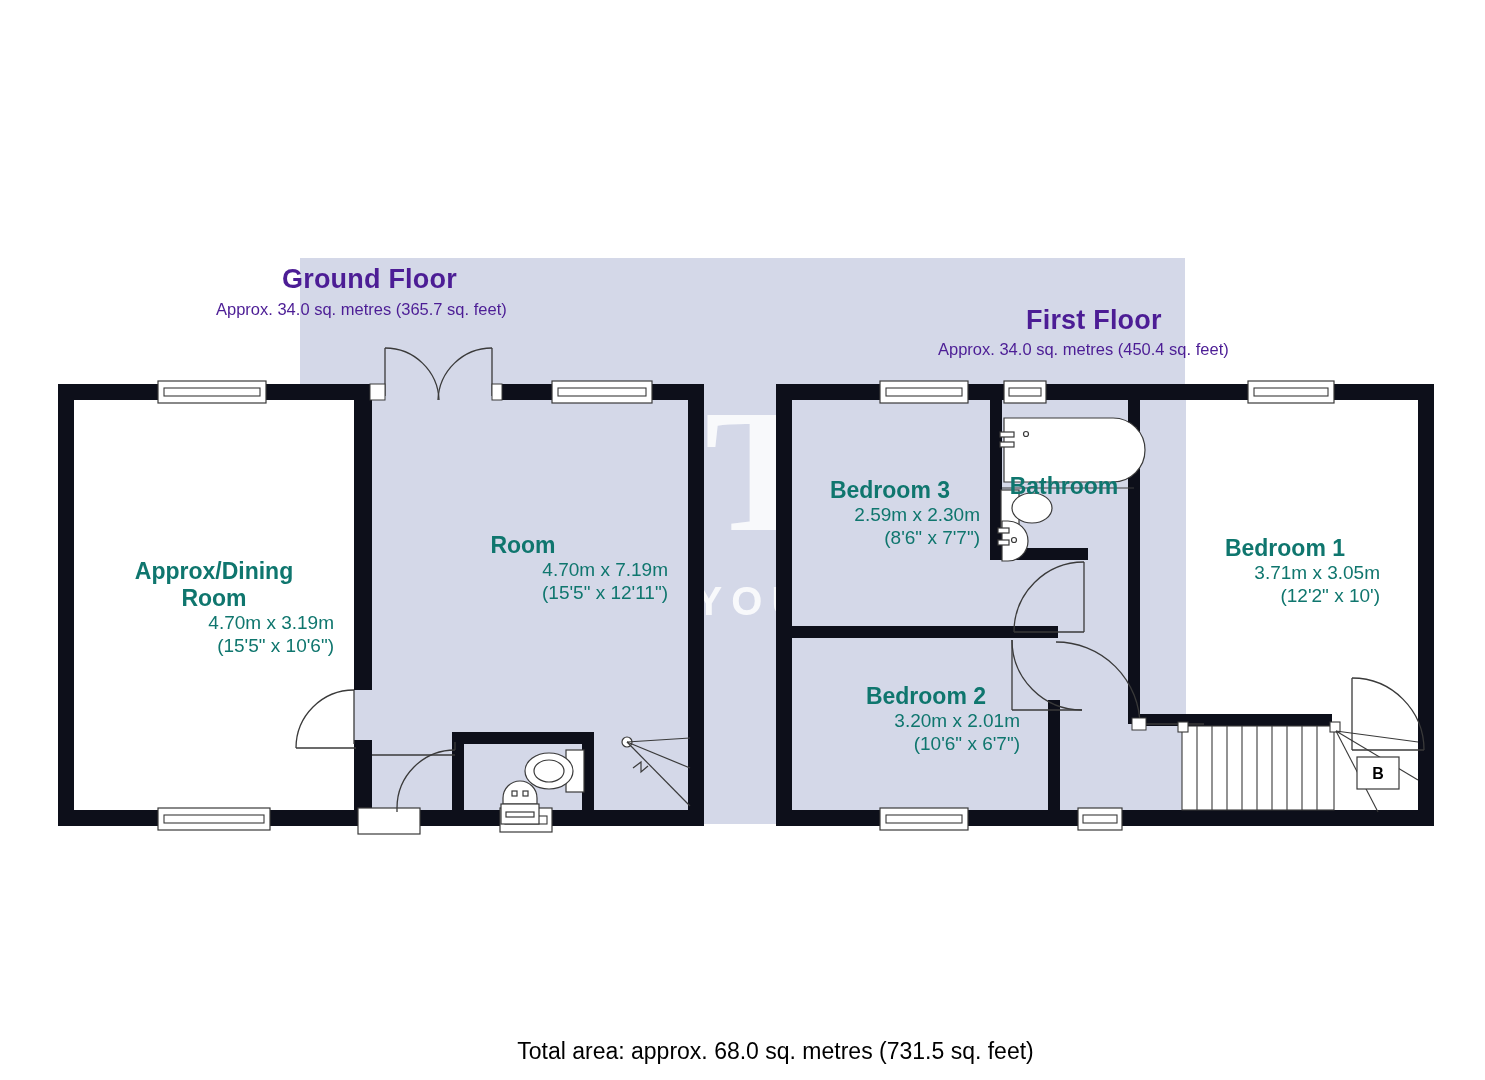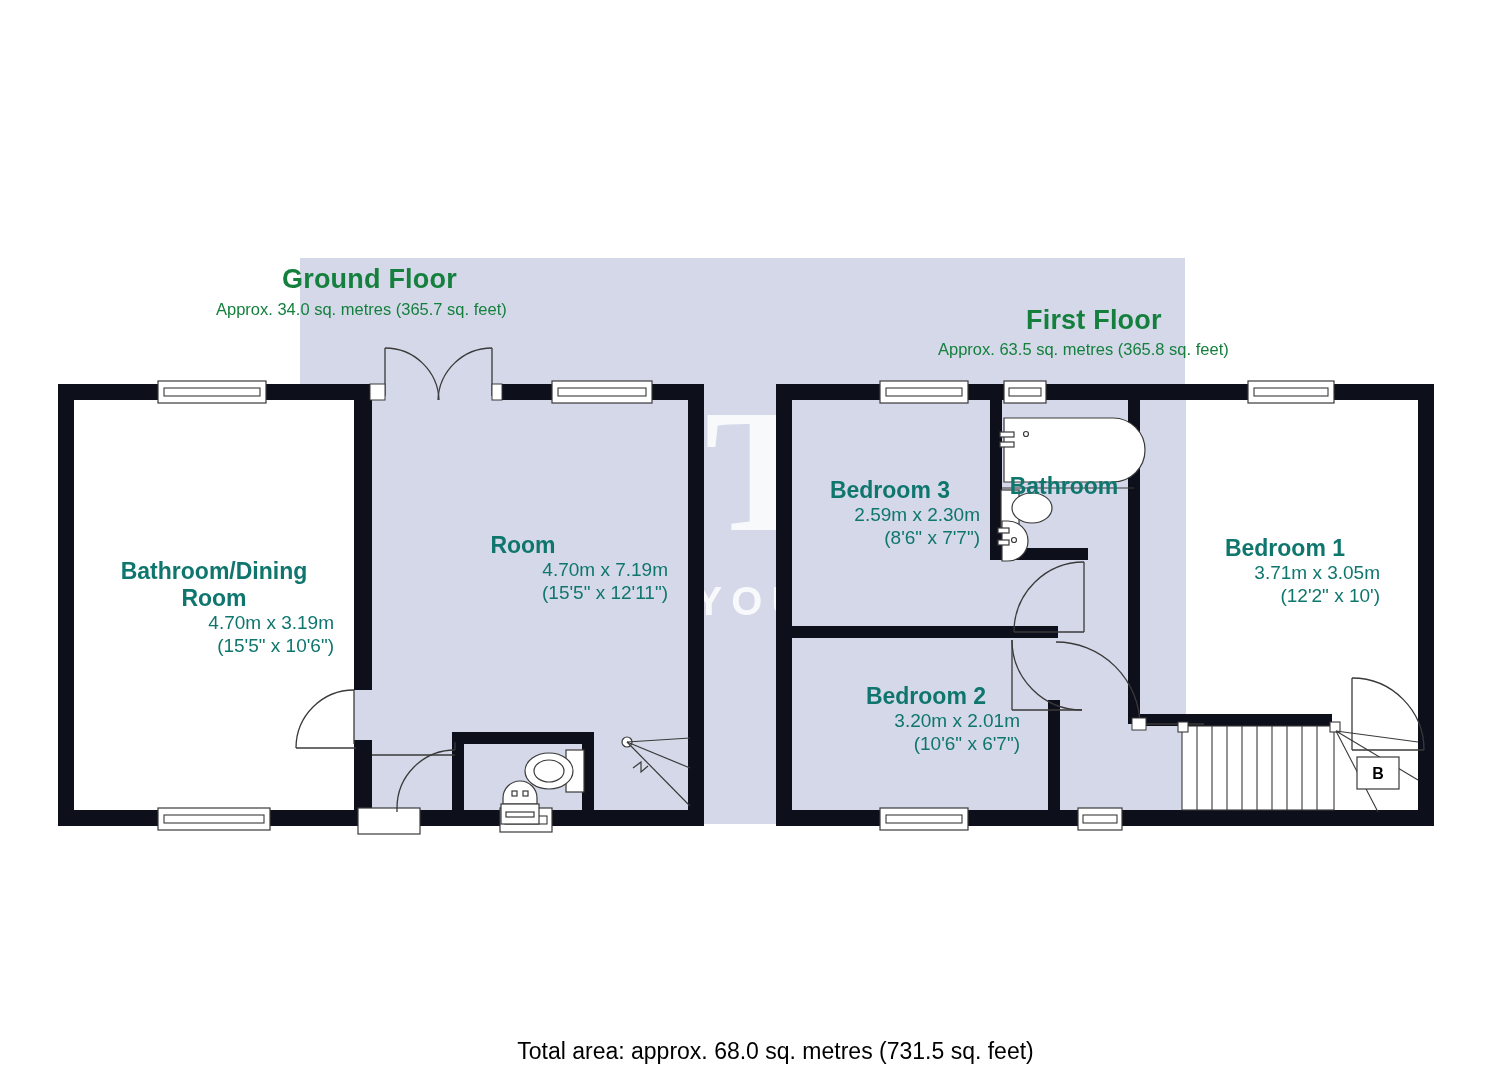--- a/index.html
+++ b/index.html
@@ -16,21 +16,21 @@
     overflow: hidden;
   }
   #plan {
     position: absolute;
     left: 0; top: 0;
     width: 1485px;
     height: 1080px;
   }
   .txt {
     position: absolute;
-    color: #15803d;
+    color: #4c1d95;
     white-space: nowrap;
   }
   .floor-title {
     font-size: 27px;
     font-weight: bold;
     letter-spacing: 0.2px;
   }
   .floor-sub {
     font-size: 16.5px;
     font-weight: normal;
@@ -293,24 +293,24 @@
     <rect x="1357" y="757" width="42" height="32" fill="#ffffff" stroke="#3a3a3a" stroke-width="1.2"></rect>
     <text id="marker-b" x="1378" y="779" font-family="'Liberation Sans', sans-serif" font-size="16" font-weight="bold" fill="#000" text-anchor="middle">B</text>
 
   </g>
 </svg>
 
 <div class="txt floor-title" style="left:282px; top:264px;">Ground Floor</div>
 <div class="txt floor-sub" style="left:216px; top:300px;">Approx. 34.0 sq. metres (365.7 sq. feet)</div>
 
 <div class="txt floor-title" style="left:1026px; top:305px;">First Floor</div>
-<div class="txt floor-sub" style="left:938px; top:340px;">Approx. 63.5 sq. metres (365.8 sq. feet)</div>
+<div class="txt floor-sub" style="left:938px; top:340px;">Approx. 34.0 sq. metres (450.4 sq. feet)</div>
 
 <div class="room-block" style="left:94px; top:558px; width:240px;">
-  <div class="room-name">Bathroom/Dining</div>
+  <div class="room-name">Approx/Dining</div>
   <div class="room-name">Room</div>
   <div class="room-dim">4.70m x 3.19m</div>
   <div class="room-dim">(15'5" x 10'6")</div>
 </div>
 
 <div class="room-block" style="left:378px; top:532px; width:290px;">
   <div class="room-name">Room</div>
   <div class="room-dim">4.70m x 7.19m</div>
   <div class="room-dim">(15'5" x 12'11")</div>
 </div>

